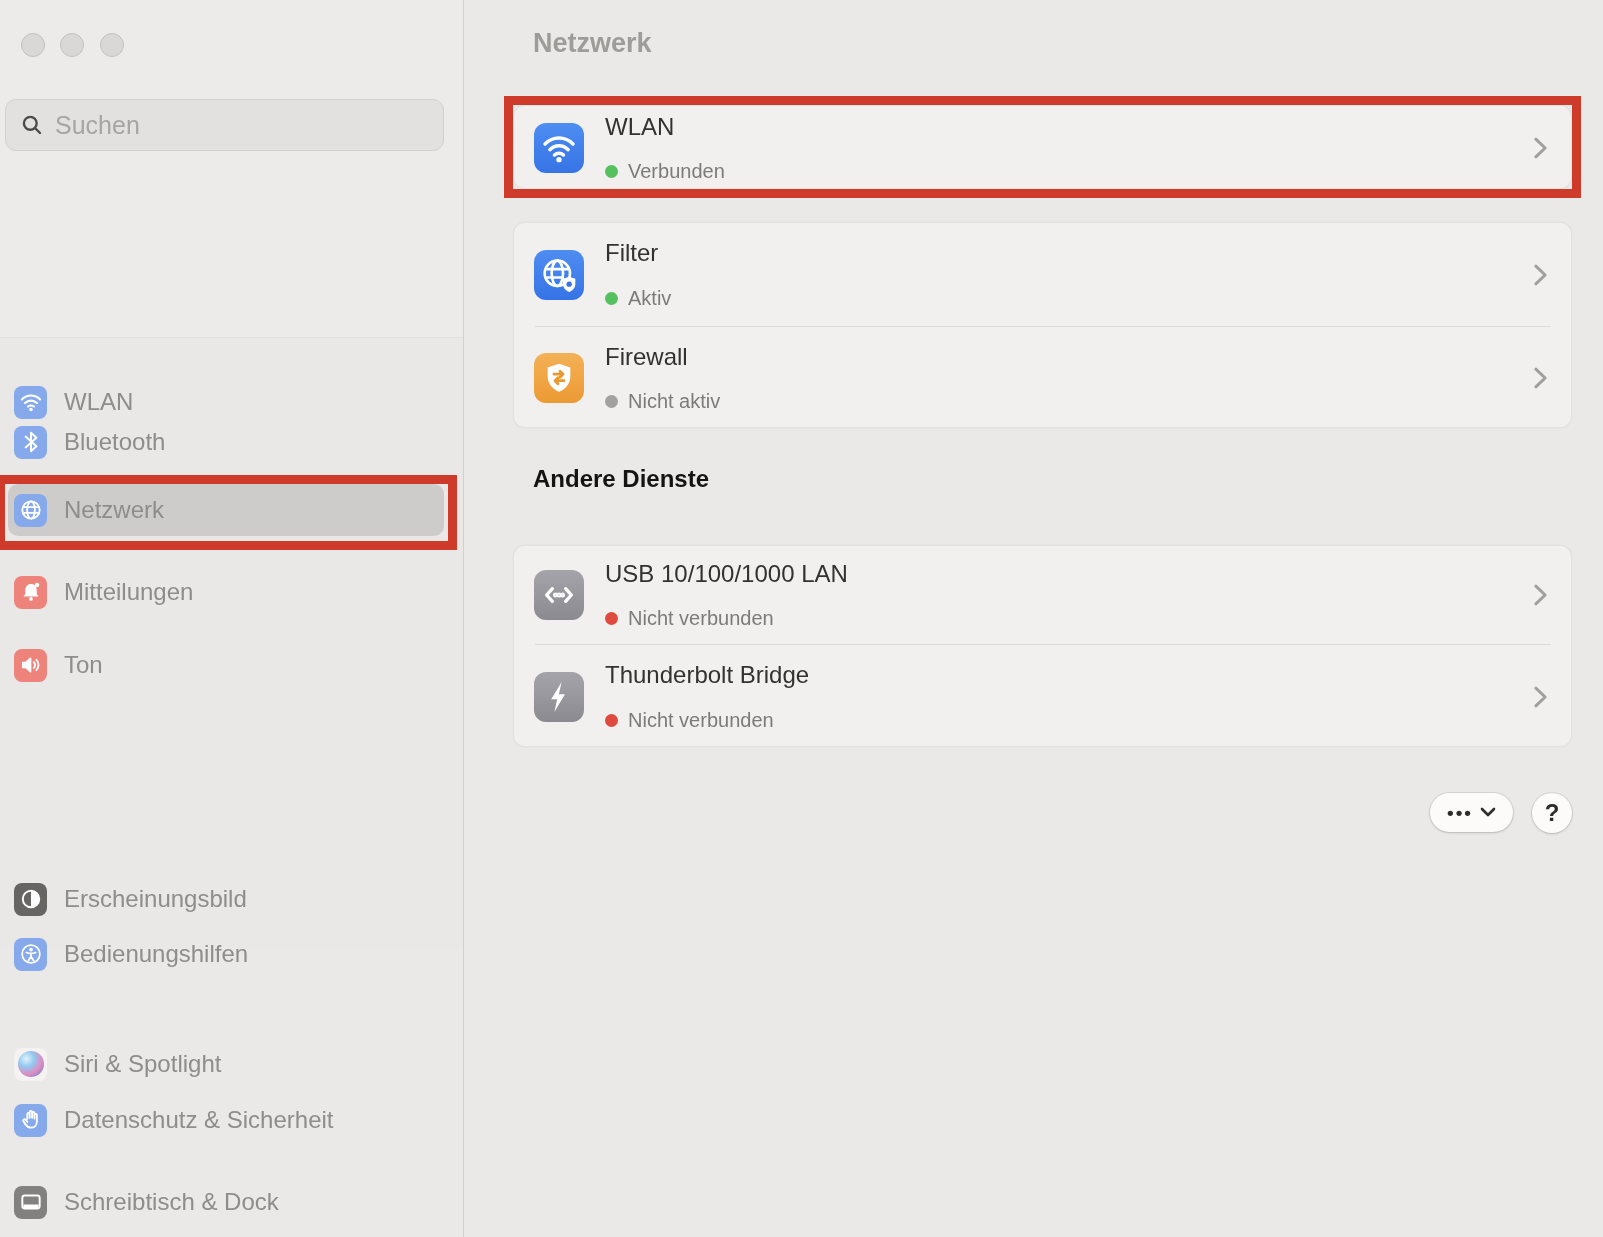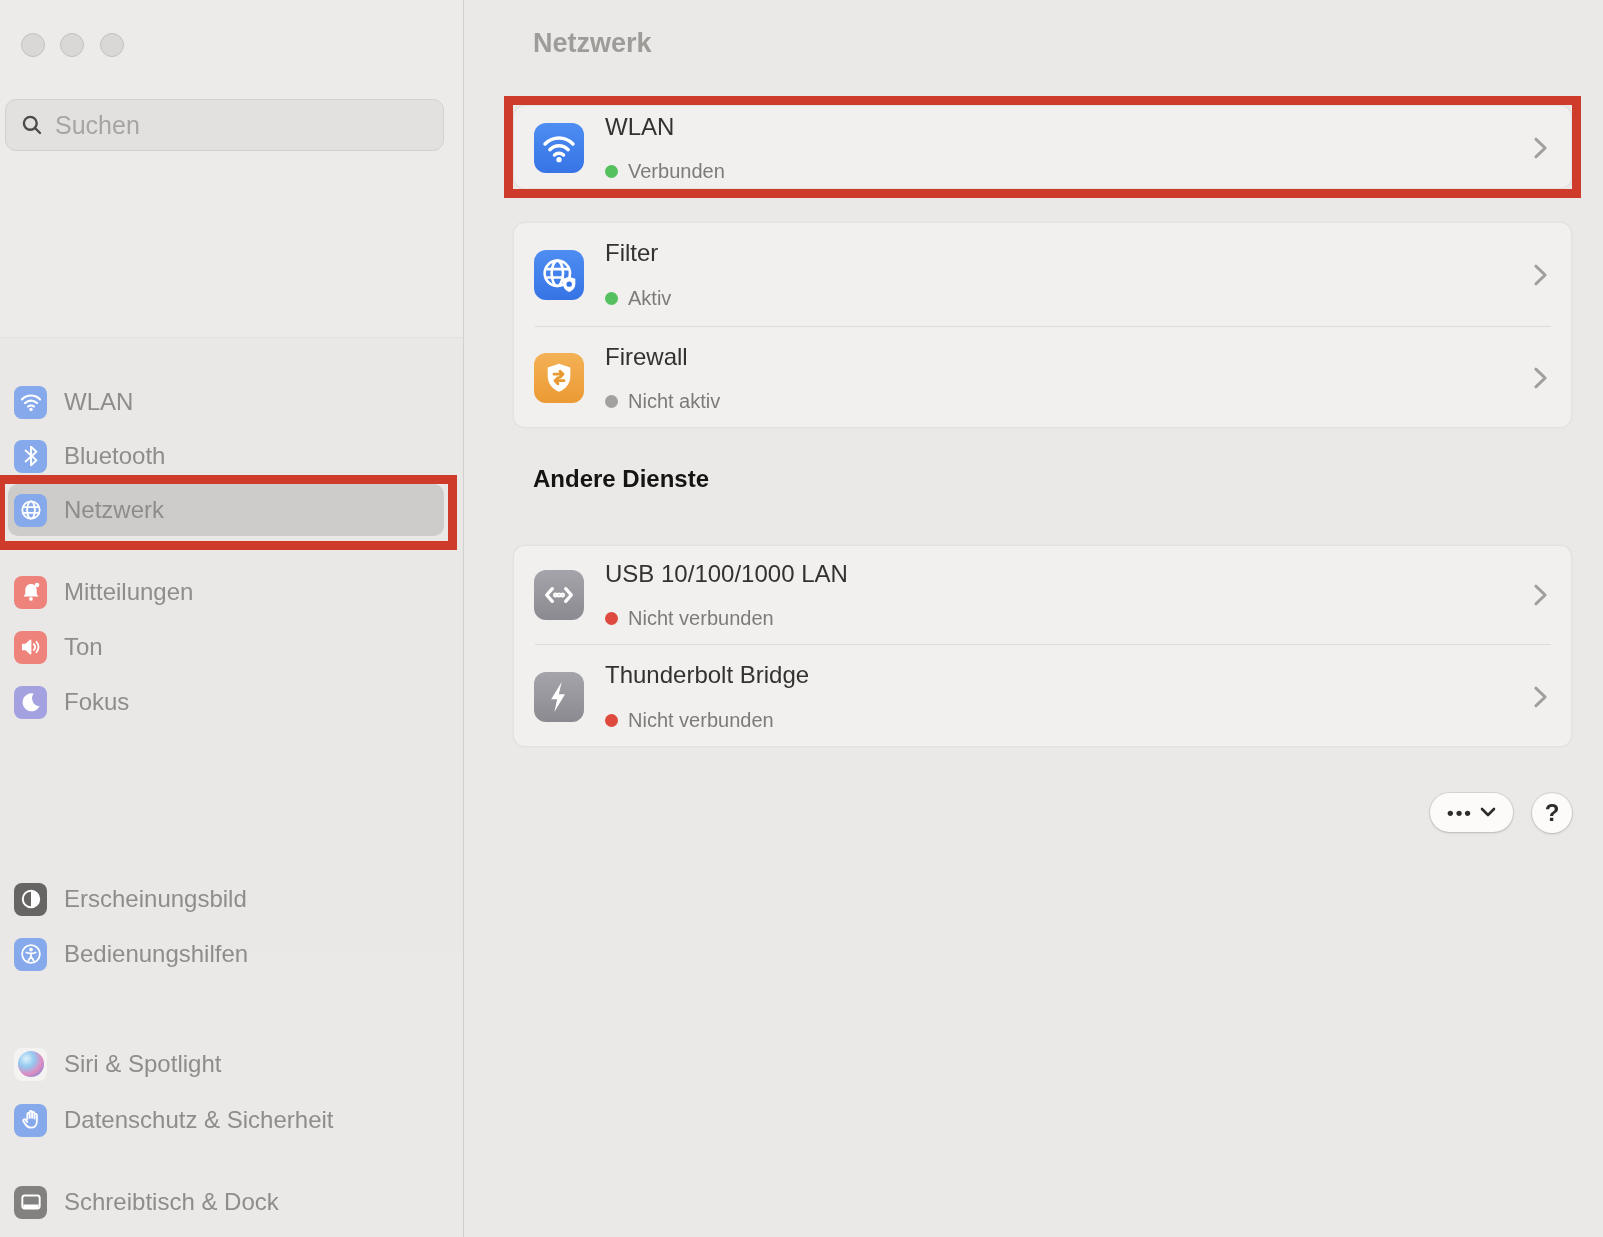--- a/index.html
+++ b/index.html
@@ -121,21 +121,21 @@
     <span class="ic ic-blue">
       <svg viewBox="0 0 24 24" fill="none" stroke="#fff" stroke-width="2" stroke-linecap="round">
         <path d="M3.6 9.6C6 7.2 8.9 6 12 6s6 1.2 8.4 3.6"></path>
         <path d="M6.5 13C8.1 11.5 10 10.7 12 10.7s3.9.8 5.5 2.3"></path>
         <path d="M9.3 16.2c.8-.7 1.7-1 2.7-1s1.9.3 2.7 1"></path>
         <circle cx="12" cy="19" r="1.6" fill="#fff" stroke="none"></circle>
       </svg>
     </span>
     <span class="sb-label">WLAN</span>
   </div>
-  <div class="sb-item" style="top:430px">
+  <div class="sb-item" style="top:416px">
     <span class="ic ic-blue">
       <svg viewBox="0 0 24 24" fill="none" stroke="#fff" stroke-width="1.8" stroke-linecap="round" stroke-linejoin="round">
         <path d="M7 7l10 9-5 4.5v-17L17 8 7 17"></path>
       </svg>
     </span>
     <span class="sb-label">Bluetooth</span>
   </div>
   <div class="sb-item selected" style="top:484px">
     <span class="ic ic-blue">
       <svg viewBox="0 0 24 24" fill="none" stroke="#fff" stroke-width="1.7">
@@ -150,37 +150,29 @@
   <div class="sb-item" style="top:566px">
     <span class="ic ic-red">
       <svg viewBox="0 0 24 24" fill="#fff">
         <path d="M12 4.6c-3.2 0-5.3 2.3-5.3 5.8v3.4l-1.6 2.4h13.8l-1.6-2.4v-3.4c0-3.5-2.1-5.8-5.3-5.8z"></path>
         <circle cx="12" cy="18.4" r="1.7"></circle>
         <circle cx="17.6" cy="5.6" r="2.1"></circle>
       </svg>
     </span>
     <span class="sb-label">Mitteilungen</span>
   </div>
-  <div class="sb-item" style="top:621px">
+  <div class="sb-item" style="top:639px">
     <span class="ic ic-red">
       <svg viewBox="0 0 24 24" fill="none" stroke="#fff" stroke-width="1.7" stroke-linecap="round" stroke-linejoin="round">
         <path d="M4.5 9.8h2.8L11.5 6v12l-4.2-3.8H4.5z" fill="#fff"></path>
         <path d="M14.6 9.3a4 4 0 0 1 0 5.4"></path>
         <path d="M17 7.2a7 7 0 0 1 0 9.6"></path>
       </svg>
     </span>
     <span class="sb-label">Ton</span>
-  </div>
-  <div class="sb-item" style="top:676px">
-    <span class="ic ic-purple">
-      <svg viewBox="0 0 24 24" fill="#fff">
-        <path d="M14.5 4.2A8.3 8.3 0 1 0 20 15.8 7.2 7.2 0 0 1 14.5 4.2z"></path>
-      </svg>
-    </span>
-    <span class="sb-label">Fokus</span>
   </div>
 
   <div class="sb-item" style="top:873px">
     <span class="ic ic-darkgray">
       <svg viewBox="0 0 24 24" fill="none">
         <circle cx="12" cy="12" r="7.6" stroke="#fff" stroke-width="1.8"></circle>
         <path d="M12 4.4a7.6 7.6 0 0 1 0 15.2z" fill="#fff"></path>
       </svg>
     </span>
     <span class="sb-label">Erscheinungsbild</span>

